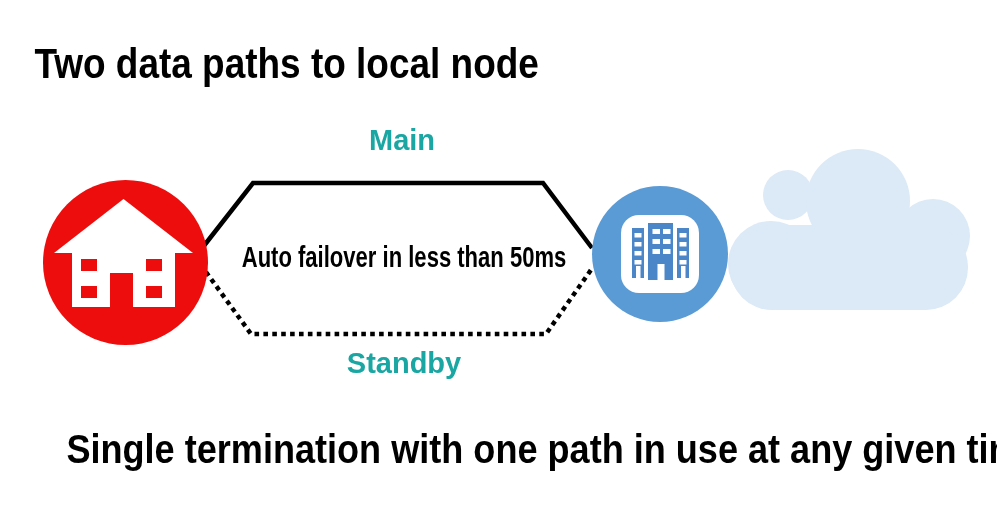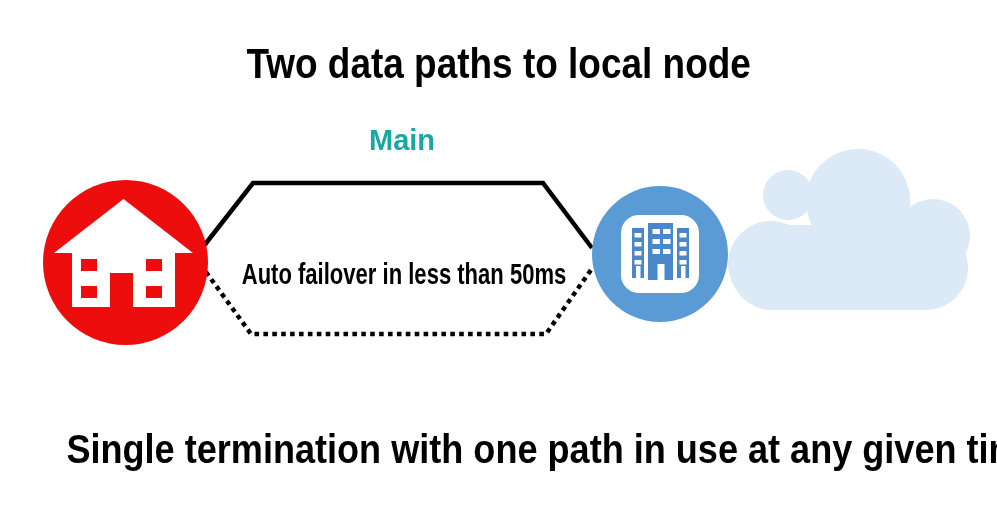--- a/index.html
+++ b/index.html
@@ -10,21 +10,21 @@
     background: #ffffff;
     overflow: hidden;
     font-family: "Liberation Sans", sans-serif;
     color: var(--text_black, #000);
   }
   .title {
     position: absolute;
     top: 43px;
     left: 0;
     width: 100%;
-    text-align: center;
+    text-align: left;
     font-size: 42px;
     font-weight: bold;
     line-height: 1;
     white-space: nowrap;
   }
   .footer {
     position: absolute;
     top: 429px;
     left: 0;
     width: 100%;
@@ -48,21 +48,21 @@
   }
   .path-label {
     position: absolute;
     transform: translateX(-50%);
     font-weight: bold;
     line-height: 1;
     white-space: nowrap;
   }
   .label-main    { left: 402px; top: 126px; font-size: 29px; color: var(--label_teal, #1aa6a2); }
   .label-standby { left: 404px; top: 349px; font-size: 29px; color: var(--label_teal, #1aa6a2); }
-  .label-failover{ left: 404px; top: 260px; font-size: 29px; color: var(--text_black, #000); text-align: center; }
+  .label-failover{ left: 404px; top: 243px; font-size: 29px; color: var(--text_black, #000); text-align: center; }
   .lines {
     position: absolute;
     left: 0; top: 0;
     z-index: 1;
   }
   .lines .solid  { fill: none; stroke: var(--line_black, #000); stroke-width: 4.5; }
   .lines .dotted { fill: none; stroke: var(--line_black, #000); stroke-width: 4.5;
                    stroke-dasharray: 4.6 4.3; stroke-linecap: butt; }
   .node {
     position: absolute;
@@ -94,20 +94,23 @@
   <svg class="lines" width="997" height="511" viewBox="0 0 997 511" aria-hidden="true">
     <polyline class="solid" points="203,247 253,183 543,183 592,248"></polyline>
     <polyline class="dotted" points="206,272 251,334 546,334 593,267"></polyline>
   </svg>
 
   <div class="path-label label-main">
     <span>Main</span>
   </div>
   <div class="path-label label-failover">
     <span class="cond-narrow">Auto failover in less than 50ms</span>
+  </div>
+  <div class="path-label label-standby">
+    <span>Standby</span>
   </div>
 
   <div class="node node-home">
     <svg width="165" height="165" viewBox="0 0 165 165" aria-hidden="true">
       <polygon class="house-white" points="80.5,19 150,73 11,73"></polygon>
       <rect class="house-white" x="29" y="71" width="103" height="56"></rect>
       <rect class="house-red" x="67" y="93" width="23" height="34"></rect>
       <rect class="house-red" x="38" y="79" width="16" height="12"></rect>
       <rect class="house-red" x="38" y="106" width="16" height="12"></rect>
       <rect class="house-red" x="103" y="79" width="16" height="12"></rect>

